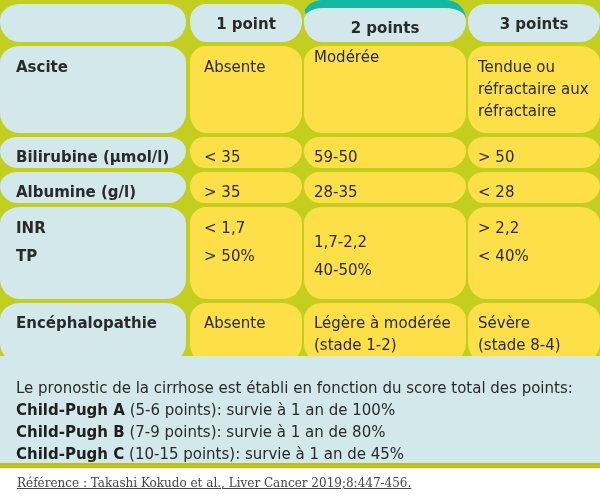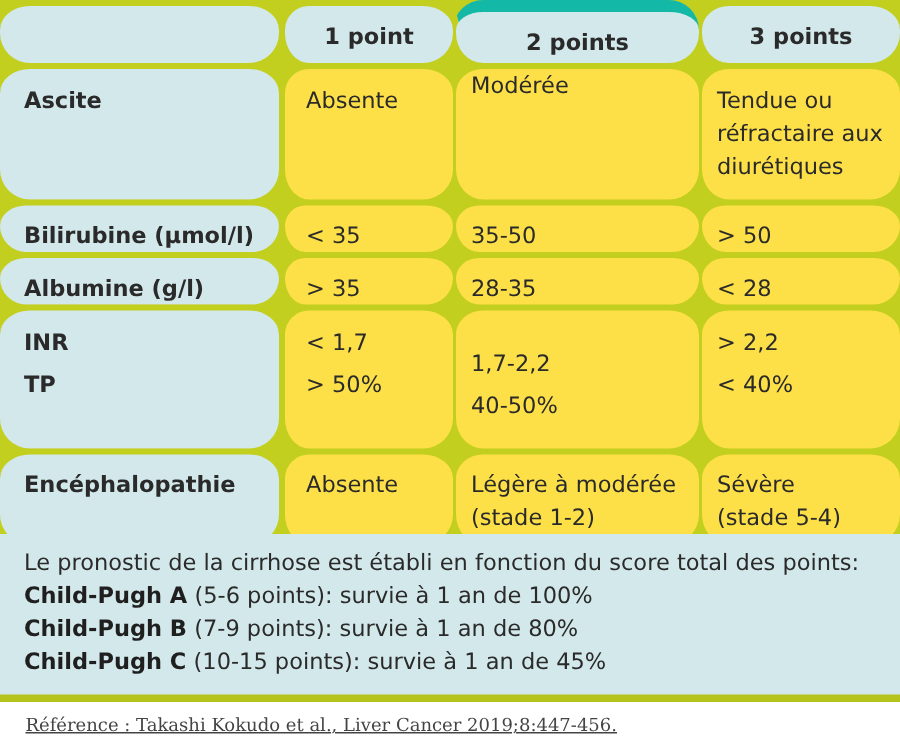--- a/index.html
+++ b/index.html
@@ -7,21 +7,21 @@
   .frame{position:absolute;left:0;top:0;width:600px;height:468px;background:#c3cf1f;}
   table.cp{position:absolute;left:0;top:0;width:600px;border-collapse:separate;border-spacing:0;}
   table.cp td, table.cp th{padding:0;vertical-align:top;font-size:15px;line-height:22px;color:#2a2a2a;border-radius:20px;}
   .lbl{background:#d3e8ea;font-weight:bold;color:#222;padding-left:16px !important;}
   .hdr{background:#d3e8ea;font-weight:bold;text-align:center;color:#222;}
   .val{background:#fde047;padding-left:14px !important;color:#333;}
   .bt{border-top:4px solid #c3cf1f;}
   .bl{border-left:4px solid #c3cf1f;}
   .bl2{border-left:2px solid #c3cf1f;}
   .footer{position:absolute;left:0;top:356px;width:600px;height:107px;background:#d3e8ea;border-bottom:5px solid #b5c31a;}
-  .footer .inner{padding:8px 0 0 16px;font-size:15px;line-height:22px;color:#2a2a2a;}
+  .footer .inner{padding:8px 0 0 16px;font-size:15px;line-height:22px;color:#2a2a2a;margin-top:13px;}
   .footer b{color:#1f1f1f;}
   .ref{position:absolute;left:17px;top:476px;font-family:"DejaVu Serif","Liberation Serif",serif;font-size:12px;color:#444;text-decoration:underline;}
 </style>
 </head>
 <body>
 
 <div class="frame"></div>
 
 <table class="cp">
   <colgroup>
@@ -37,27 +37,27 @@
     <th class="hdr bl2" style="border-top:8px solid #14b8a6;padding-top:9px;">2 points</th>
     <th class="hdr bl2" style="border-top:4px solid #c3cf1f;padding-top:9px;">3 points</th>
   </tr>
   <tr style="height:91px">
     <td class="lbl bt" style="padding-top:10px;">Ascite</td>
     <td class="val bt bl" style="padding-top:10px;">Absente</td>
     <td class="val bt bl2" style="padding-left:10px !important;">Modérée</td>
     <td class="val bt bl2" style="padding-top:10px;padding-left:10px !important;">
       <div>Tendue ou</div>
       <div>réfractaire aux</div>
-      <div>diurétiques</div>
+      <div>réfractaire</div>
     </td>
   </tr>
   <tr style="height:29px">
     <td class="lbl bt" style="padding-top:9px;">Bilirubine (µmol/l)</td>
     <td class="val bt bl" style="padding-top:9px;">&lt; 35</td>
-    <td class="val bt bl2" style="padding-top:9px;padding-left:10px !important;">35-50</td>
+    <td class="val bt bl2" style="padding-top:9px;padding-left:10px !important;">59-50</td>
     <td class="val bt bl2" style="padding-top:9px;padding-left:10px !important;">&gt; 50</td>
   </tr>
   <tr style="height:22px">
     <td class="lbl bt" style="padding-top:9px;">Albumine (g/l)</td>
     <td class="val bt bl" style="padding-top:9px;">&gt; 35</td>
     <td class="val bt bl2" style="padding-top:9px;padding-left:10px !important;">28-35</td>
     <td class="val bt bl2" style="padding-top:9px;padding-left:10px !important;">&lt; 28</td>
   </tr>
   <tr style="height:96px">
     <td class="lbl bt" style="padding-top:10px;">
@@ -79,21 +79,21 @@
   </tr>
   <tr style="height:64px">
     <td class="lbl bt" style="padding-top:9px;">Encéphalopathie</td>
     <td class="val bt bl" style="padding-top:9px;">Absente</td>
     <td class="val bt bl2" style="padding-top:9px;padding-left:10px !important;">
       <div>Légère à modérée</div>
       <div>(stade 1-2)</div>
     </td>
     <td class="val bt bl2" style="padding-top:9px;padding-left:10px !important;">
       <div>Sévère</div>
-      <div>(stade 5-4)</div>
+      <div>(stade 8-4)</div>
     </td>
   </tr>
 </tbody>
   </table>
 
 <div class="footer">
   <div class="inner">
     <div>Le pronostic de la cirrhose est établi en fonction du score total des points:</div>
     <div><b>Child-Pugh A</b><span> (5-6 points): survie à 1 an de 100%</span></div>
     <div><b>Child-Pugh B</b><span> (7-9 points): survie à 1 an de 80%</span></div>

